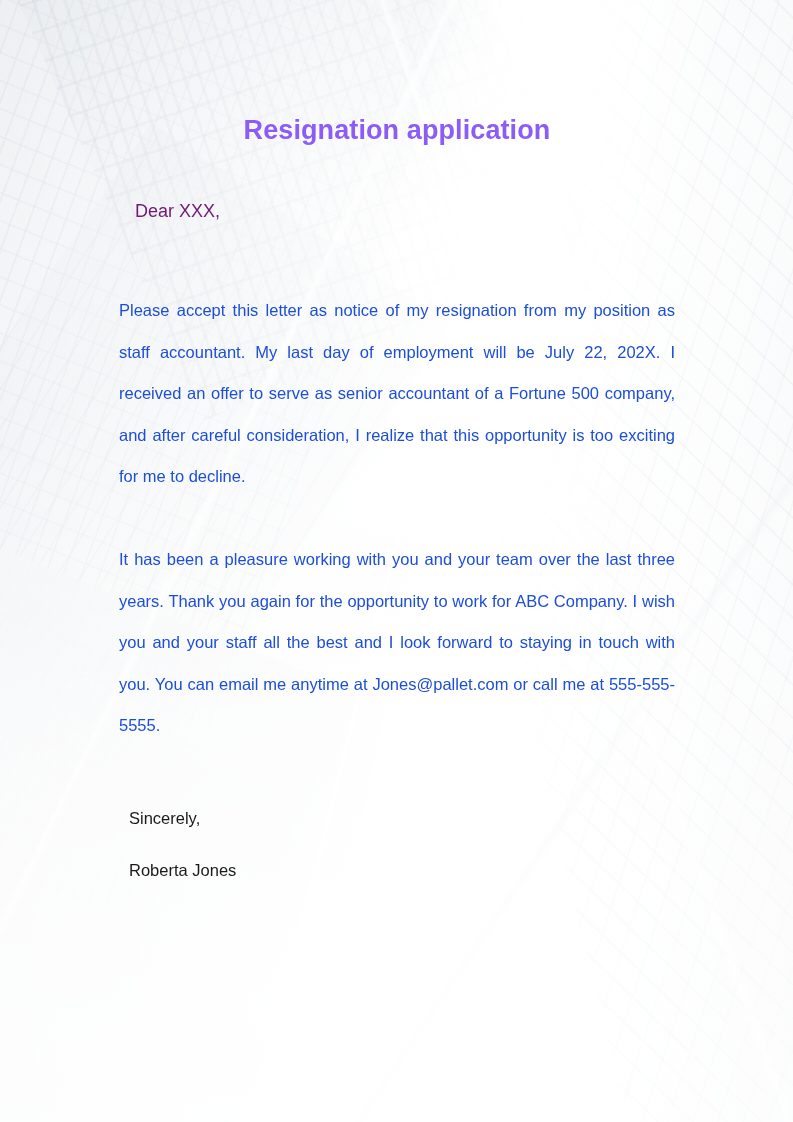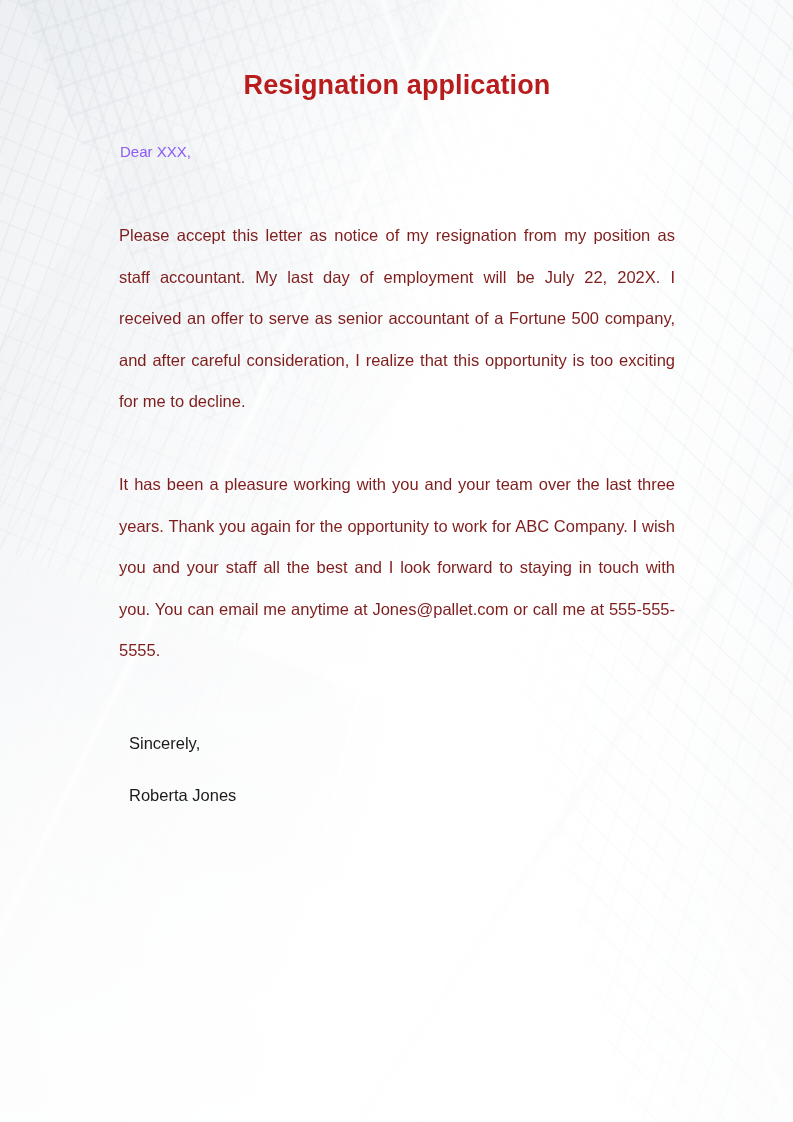--- a/index.html
+++ b/index.html
@@ -170,43 +170,43 @@
   .content {
     position: absolute;
     left: 119px;
     top: 0;
     width: 556px;
     z-index: 5;
   }
 
   .doc-title {
     margin: 0;
-    padding-top: 68px;
+    padding-top: 113px;
     text-align: center;
     font-size: 27px;
     font-weight: bold;
-    color: #b91c1c;
+    color: #8b5cf6;
     letter-spacing: 0.1px;
     line-height: 34px;
   }
 
   .salutation {
-    margin: 1px;
+    margin: 16px;
     padding-top: 28px;
-    font-size: 15px;
-    color: #8b5cf6;
+    font-size: 18px;
+    color: #701a75;
     line-height: 41.5px;
     text-align: left;
   }
 
   .para {
     margin: 0;
     padding-top: 41.5px;
     font-size: 16.5px;
-    color: #7f1d1d;
+    color: #1d4ed8;
     line-height: 41.5px;
     text-align: justify;
     text-justify: inter-word;
   }
   .para:last-of-type { }
 
   .closing-block {
     padding-top: 41.5px;
   }
   .closing-line {

